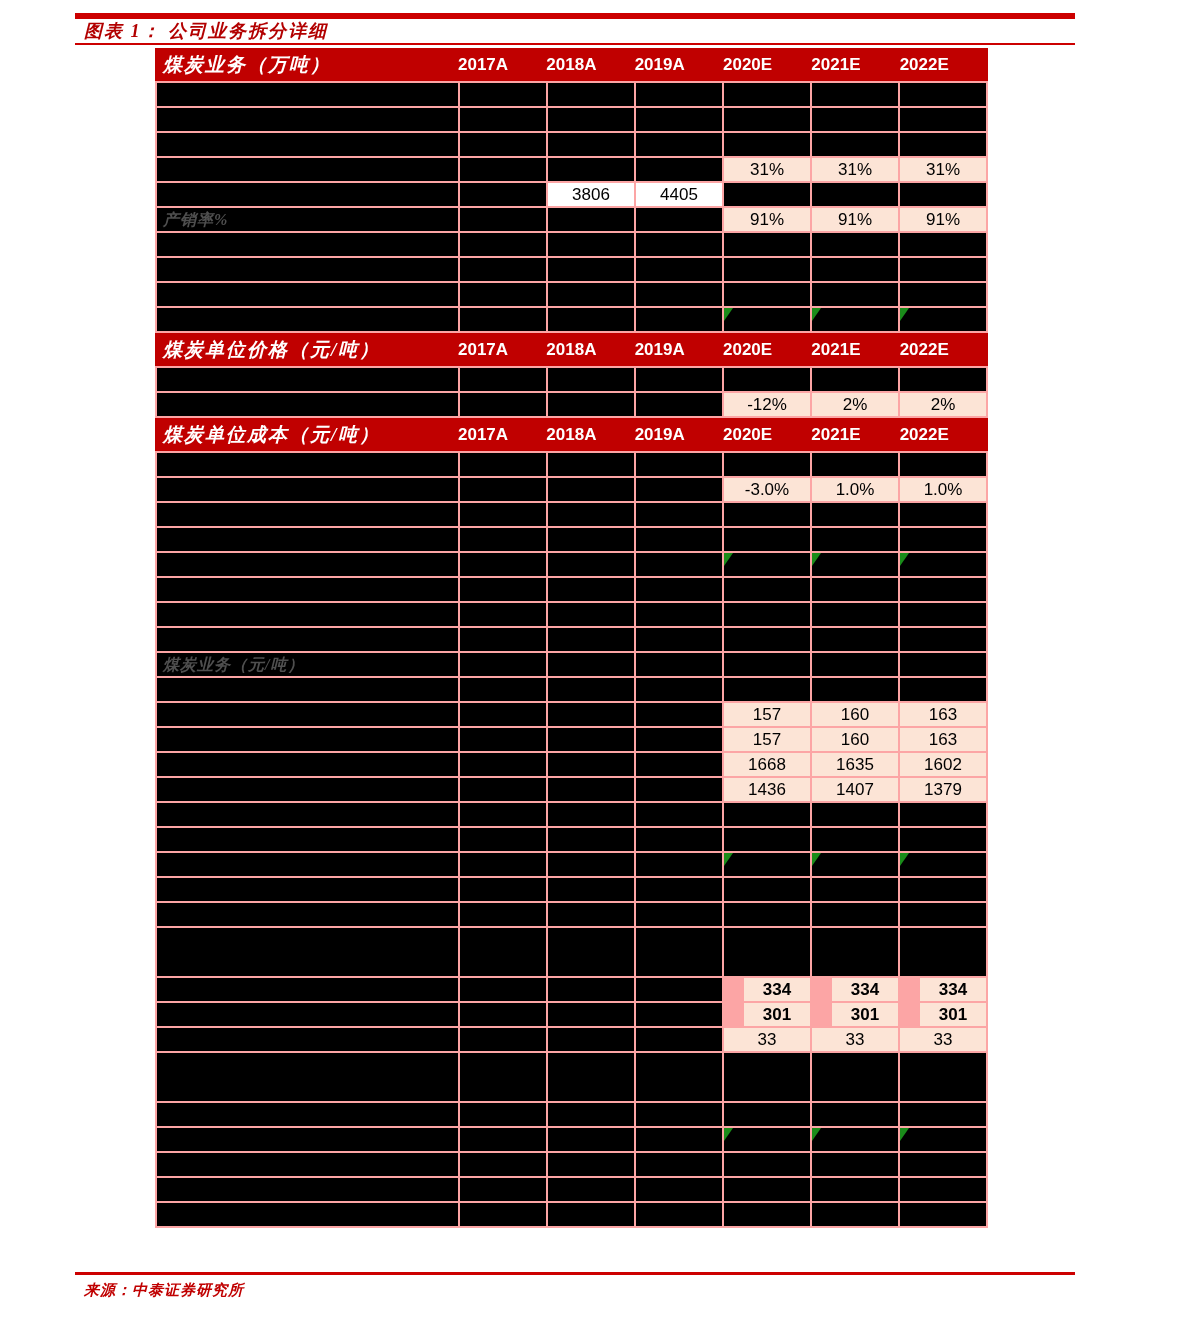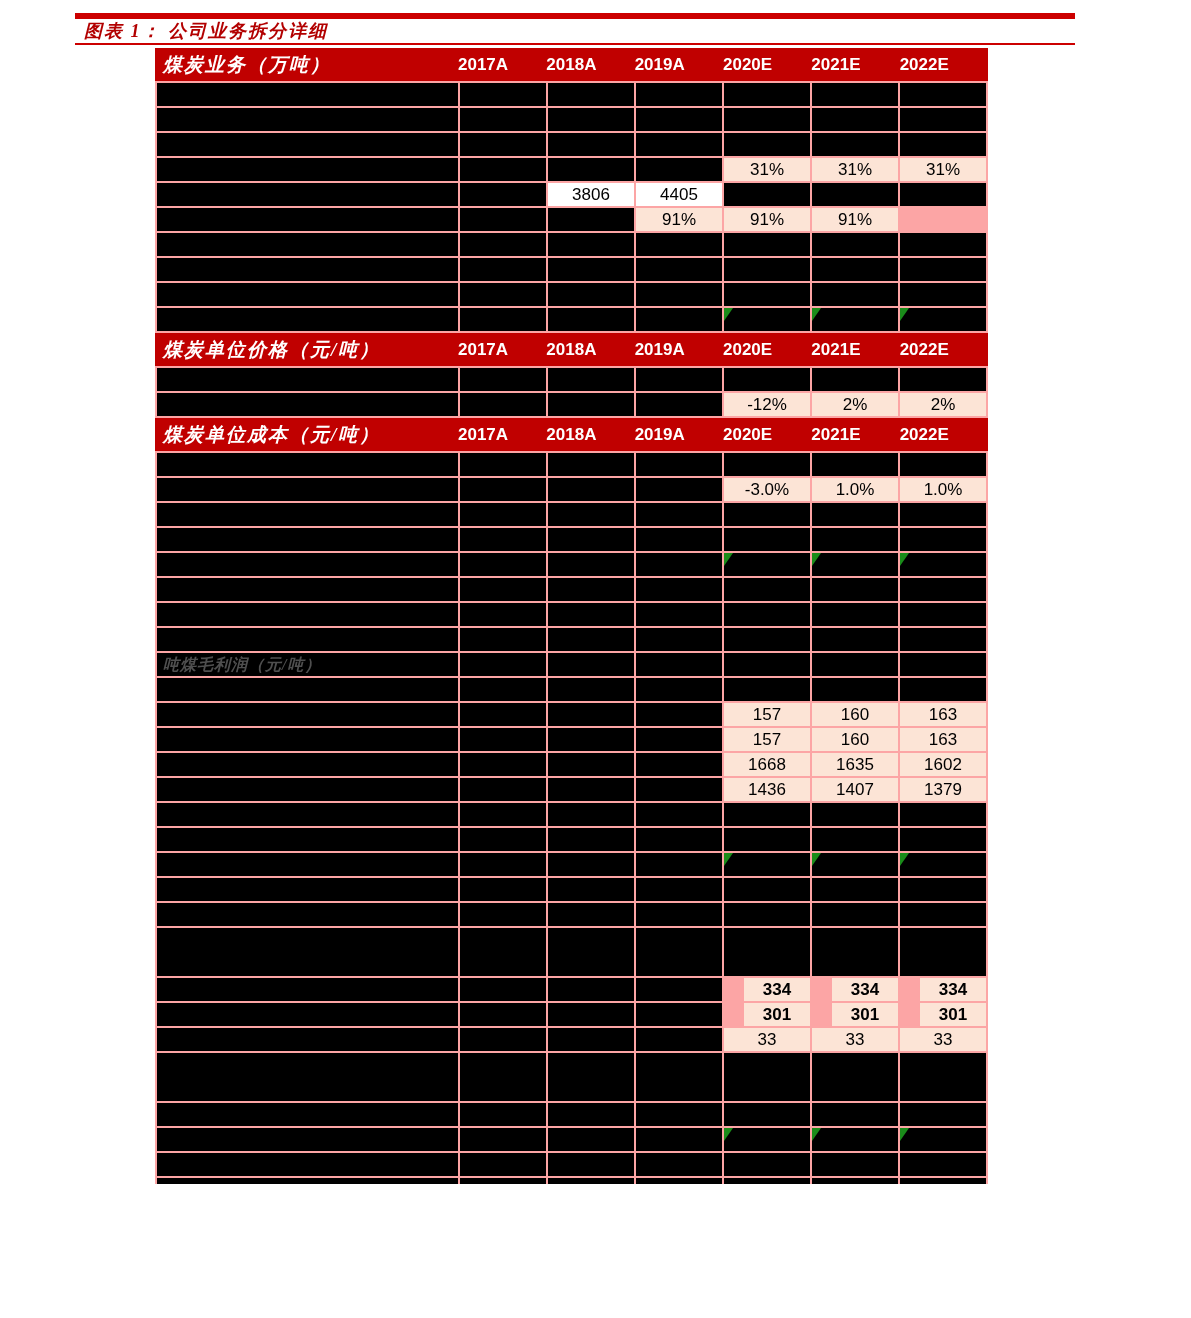--- a/index.html
+++ b/index.html
@@ -1,18 +1,18 @@
 <!DOCTYPE html>
 <html><head>
 <meta charset="utf-8">
 <style>
   html,body{margin:0;padding:0;background:#ffffff;}
   .page{
     position:relative;
-    width:1191px;height:1184px;
+    width:1191px;height:1318px;
     background:#ffffff;
     font-family:"Liberation Sans", sans-serif;
     overflow:hidden;
   }
   .rule{position:absolute;left:75px;width:1000px;background:#cc0000;}
   .rule-top{top:13px;height:6px;}
   .rule-under{top:43px;height:2px;}
   .rule-bottom{top:1272px;height:3px;}
   .exhibit-title{
     position:absolute;left:84px;top:19px;
@@ -129,20 +129,21 @@
         <div class="row">
           <div class="cell label-cell"></div>
           <div class="cell"></div>
           <div class="cell white">3806</div>
           <div class="cell white">4405</div>
           <div class="cell"></div>
           <div class="cell"></div>
           <div class="cell"></div>
         </div>
         <div class="row">
+          <div class="cell label-cell">产销率%</div>
           <div class="cell"></div>
           <div class="cell"></div>
           <div class="cell"></div>
           <div class="cell peach">91%</div>
           <div class="cell peach">91%</div>
           <div class="cell peach">91%</div>
         </div>
         <div class="row">
           <div class="cell label-cell"></div>
           <div class="cell"></div>
@@ -297,21 +298,21 @@
         <div class="row">
           <div class="cell label-cell"></div>
           <div class="cell"></div>
           <div class="cell"></div>
           <div class="cell"></div>
           <div class="cell"></div>
           <div class="cell"></div>
           <div class="cell"></div>
         </div>
         <div class="row">
-          <div class="cell label-cell">吨煤毛利润（元/吨）</div>
+          <div class="cell label-cell">煤炭业务（元/吨）</div>
           <div class="cell"></div>
           <div class="cell"></div>
           <div class="cell"></div>
           <div class="cell"></div>
           <div class="cell"></div>
           <div class="cell"></div>
         </div>
         <div class="row">
           <div class="cell label-cell"></div>
           <div class="cell"></div>

